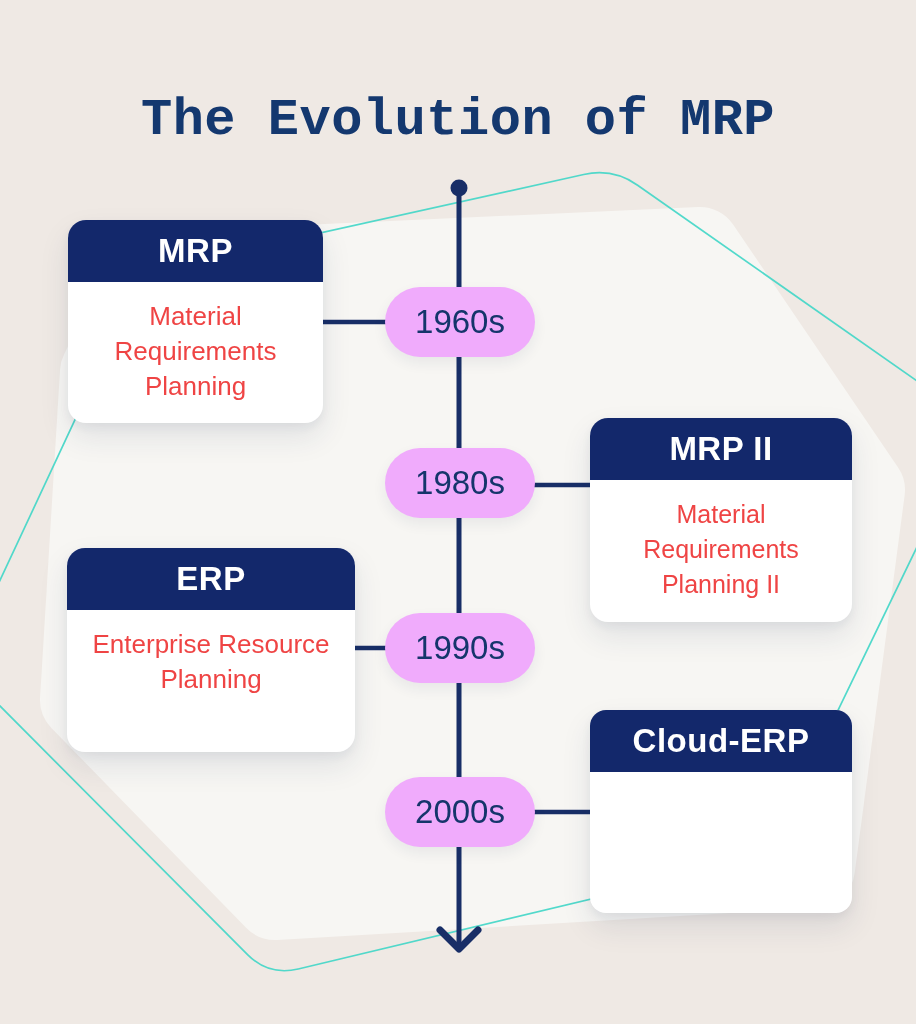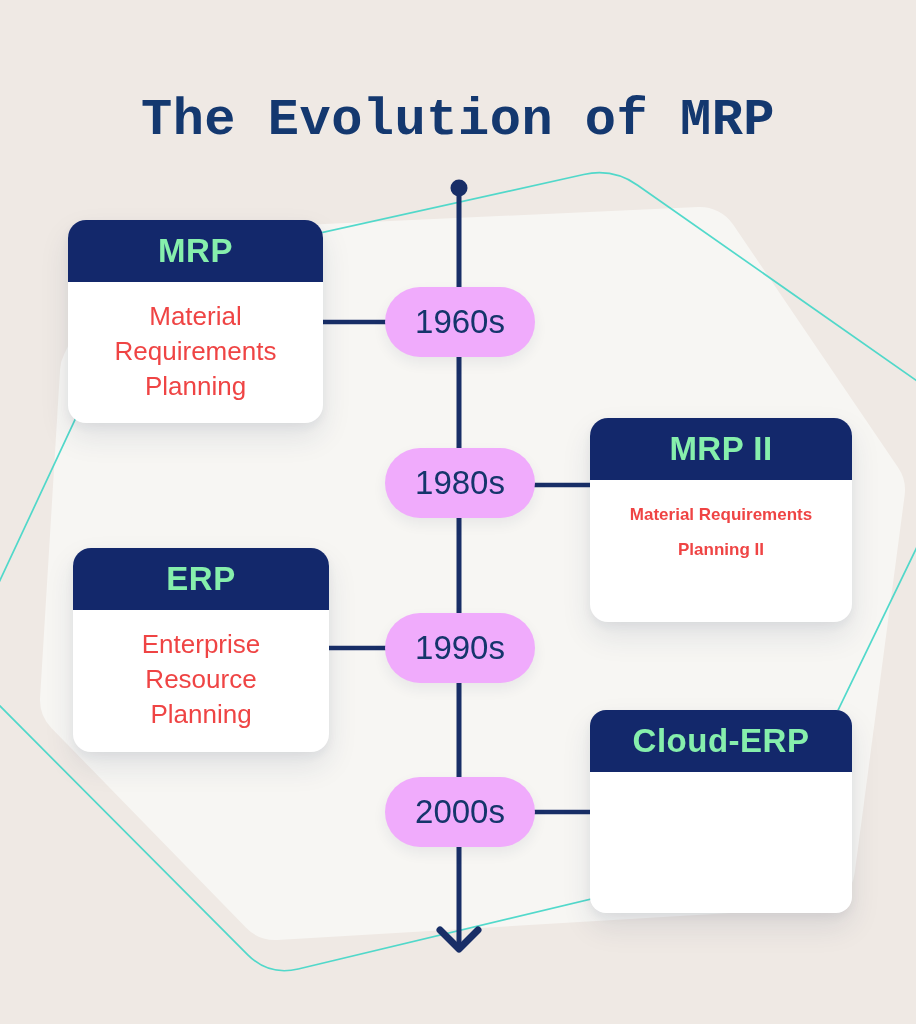--- a/index.html
+++ b/index.html
@@ -24,38 +24,38 @@
   .card{
     position:absolute;
     background:#FFFFFF;
     border-radius:18px;
     box-shadow:0 14px 30px rgba(30,45,90,.10), 0 4px 10px rgba(30,45,90,.06);
     overflow:hidden;
     text-align:center;
   }
   .card .hdr{
     background:#13286B;
-    color:#86efac;
+    color:#ffffff;
     font-weight:700;
     font-size:33px;
     letter-spacing:0.5px;
     height:62px;
     line-height:62px;
   }
   .card .body{
     color:#ef4444;
     font-size:26px;
     line-height:35px;
     padding:17px 20px 0 20px;
   }
-  .card.right .body{font-size:17px;padding:17px 24px 0 24px;font-weight:bold;}
+  .card.right .body{font-size:25px;padding:17px 24px 0 24px;}
 
   .card.mrp      {left:68px;  top:220px; width:255px; height:203px;}
   .card.mrp2     {left:590px; top:383px; width:262px; height:204px;margin-top:35px;}
-  .card.erp      {left:73px;  top:548px; width:256px; height:204px;}
+  .card.erp      {left:67px;  top:548px; width:288px; height:204px;}
   .card.clouderp {left:590px; top:710px; width:262px; height:203px;border-radius:16px;}
 
   .pill{
     position:absolute;
     left:385px;
     width:150px;height:70px;
     background:#f0abfc;
     border-radius:35px;
     color:#15356B;
     font-size:33px;

